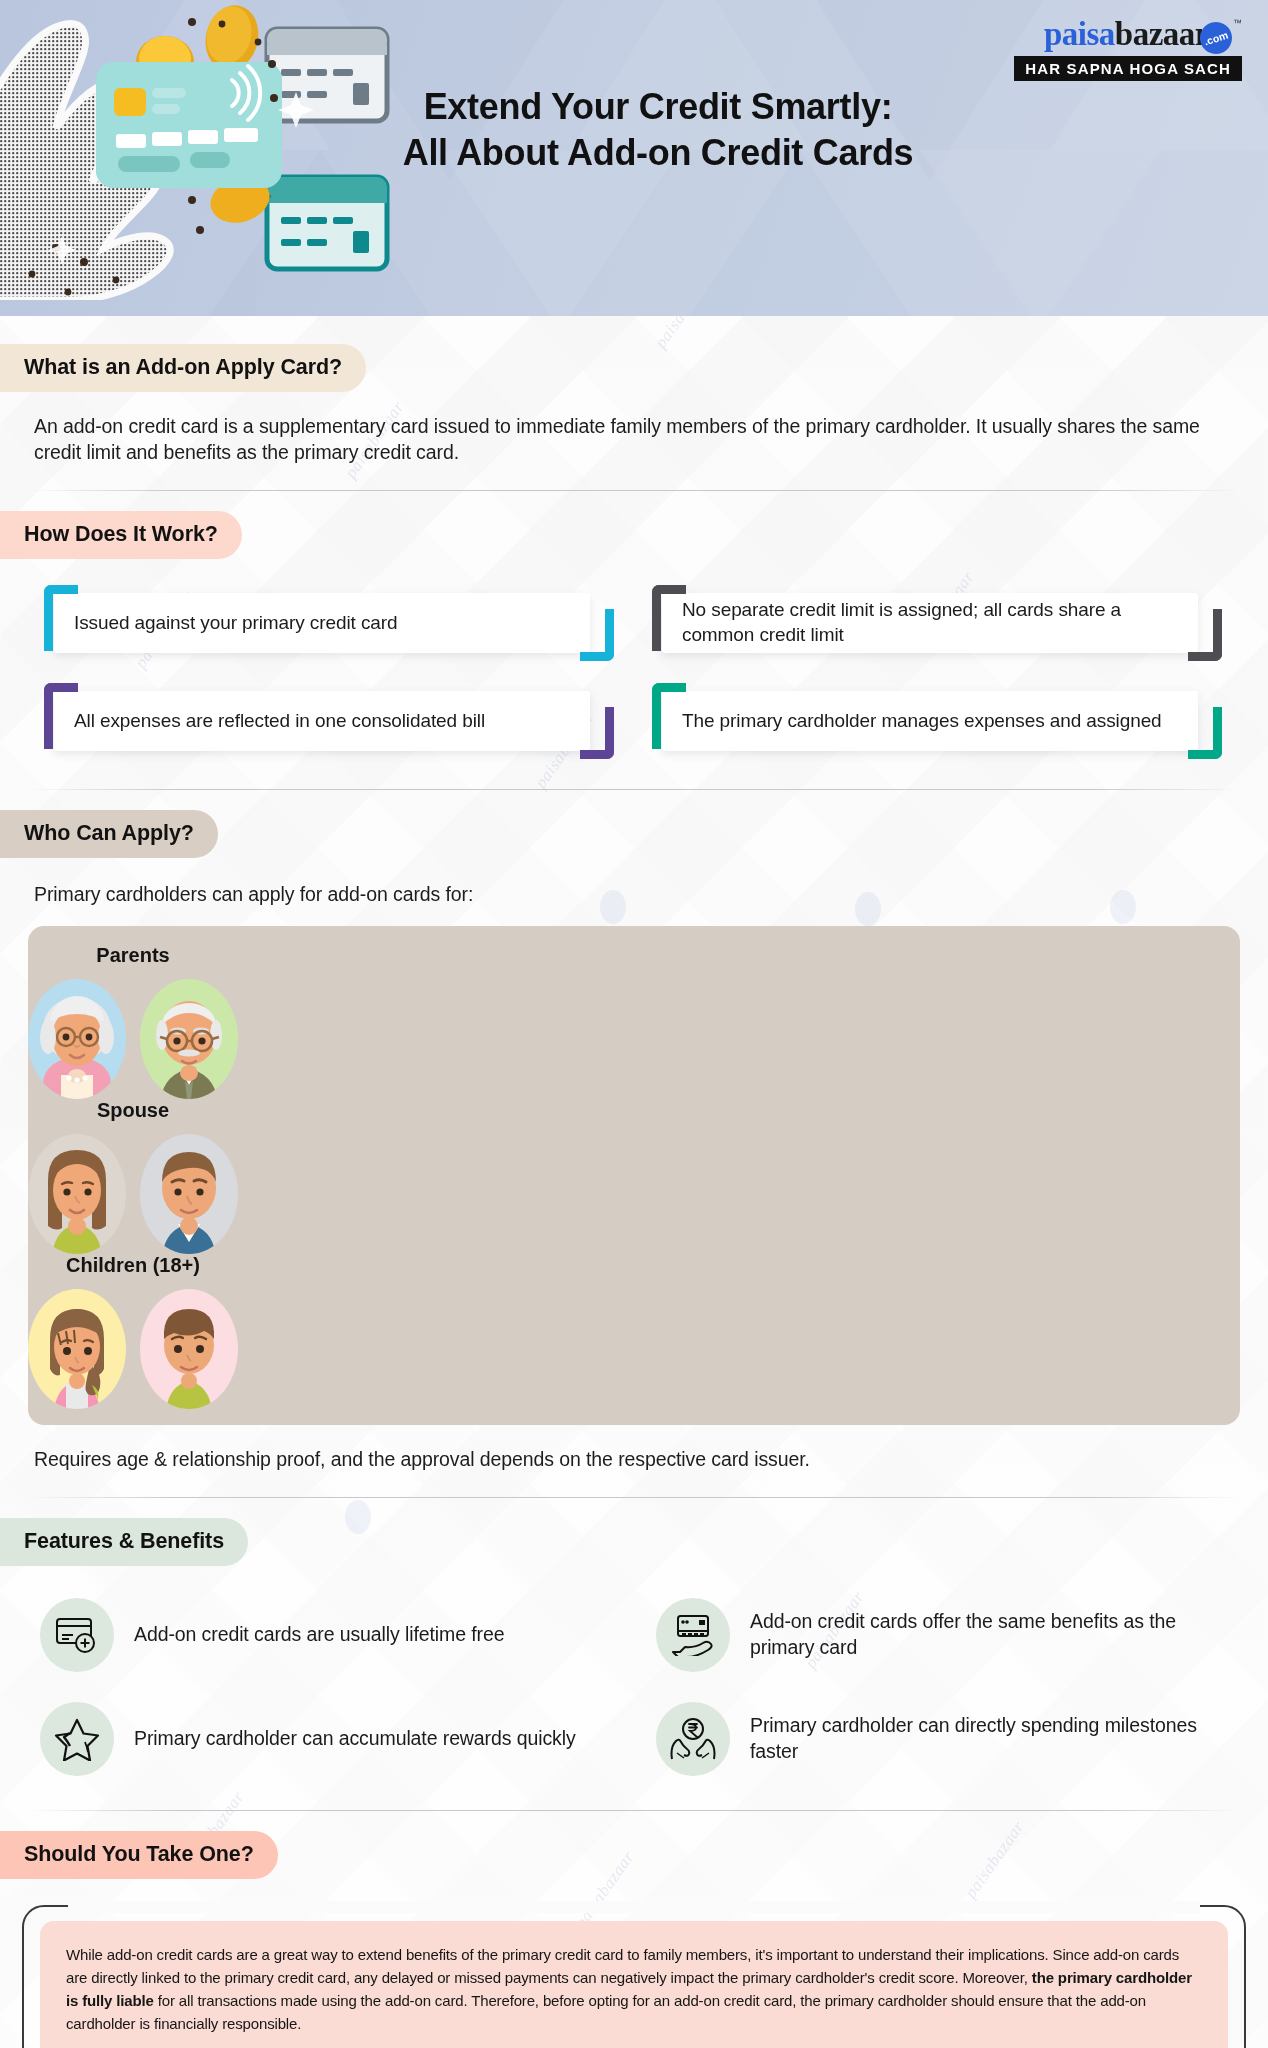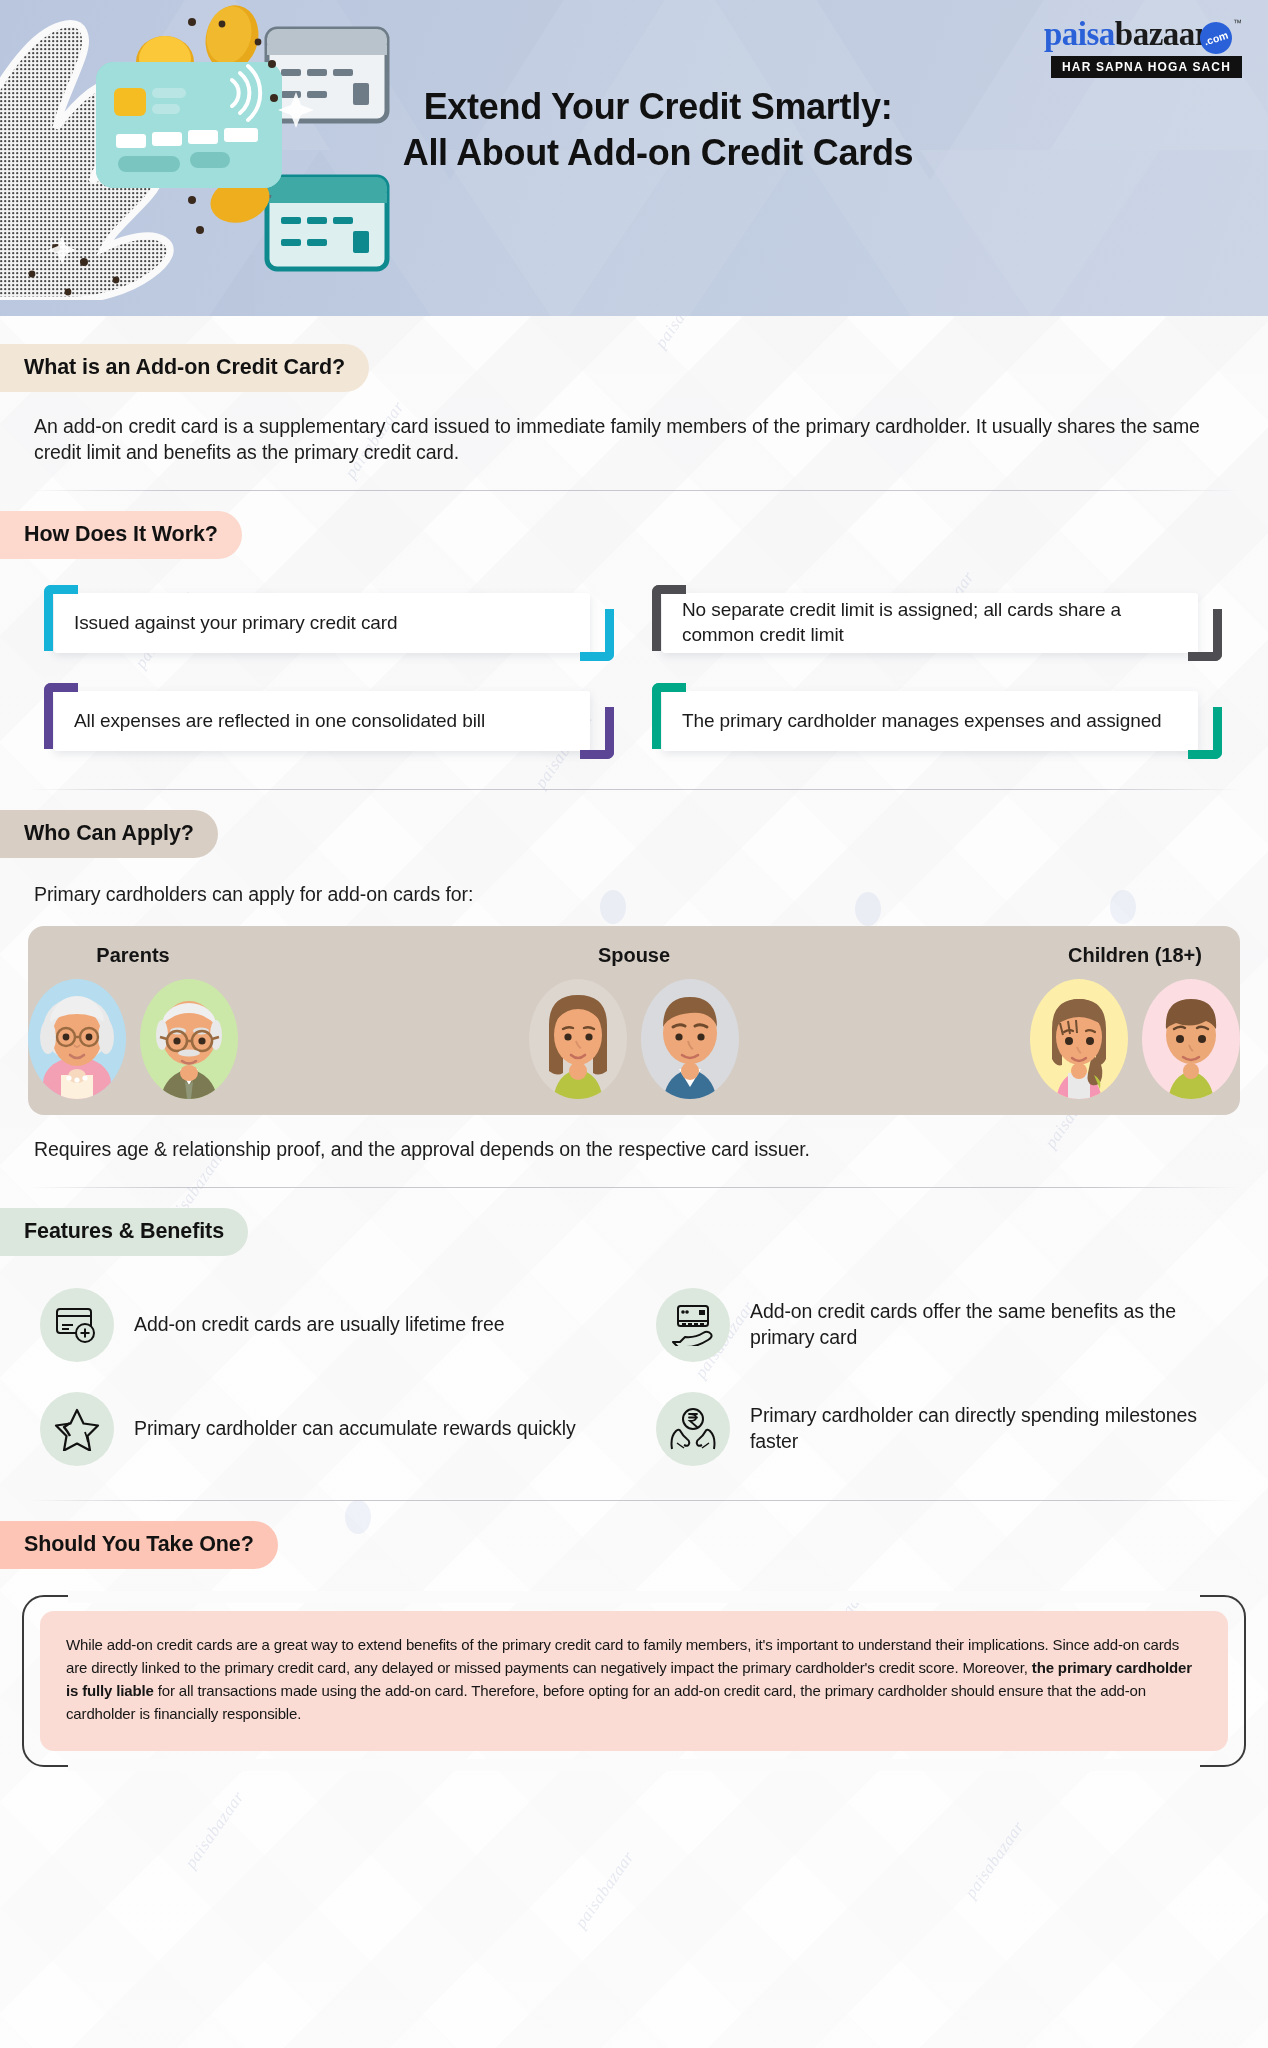--- a/index.html
+++ b/index.html
@@ -111,21 +111,21 @@
     transform: rotate(-18deg);
     position: relative;
     top: 3px;
   }
   .logo-tm {
     font-size: 9px; color: #333; align-self: flex-start; margin-left: 1px;
   }
   .logo-tag {
     background: #111;
     color: #fff;
-    font-size: 12px;
+    font-size: 15px;
     font-weight: 700;
     letter-spacing: 1.15px;
     padding: 4px 11px 4px 11px;
     display: inline-block;
     margin-top: 5px;
   }
 
   .header-title {
     position: absolute;
     left: 368px;
@@ -228,20 +228,21 @@
 
   
   .people-panel {
     margin: 0 28px;
     background: #d5ccc4;
     border-radius: 16px;
     padding: 18px 0 16px 0;
     display: flex;
     justify-content: space-between;
     align-items: flex-start;
+    flex-direction: column;
   }
   .people-group { text-align: center; }
   .people-label {
     font-size: 20px;
     font-weight: 700;
     color: #141414;
     margin-bottom: 12px;
   }
   .avatars { display: flex; gap: 14px; justify-content: center; }
   .avatar {
@@ -470,21 +471,21 @@
       </div>
 
       <div class="header-title">
         <div>Extend Your Credit Smartly:</div>
         <div>All About Add-on Credit Cards</div>
       </div>
     </div>
 
     <div style="padding:28px 0 0 0;">
       <div style="padding-left:0;">
-        <span class="pill pill-cream">What is an Add-on Credit Card?</span>
+        <span class="pill pill-cream">What is an Add-on Apply Card?</span>
       </div>
       <div class="para" style="margin:22px 34px 0 34px;">An add-on credit card is a supplementary card issued to immediate family members of the primary cardholder. It usually shares the same credit limit and benefits as the primary credit card.</div>
     </div>
 
     <div class="divider" style="margin-top:24px;"></div>
 
     <div style="padding-top:20px;">
       <span class="pill pill-pink">How Does It Work?</span>
     </div>
 

